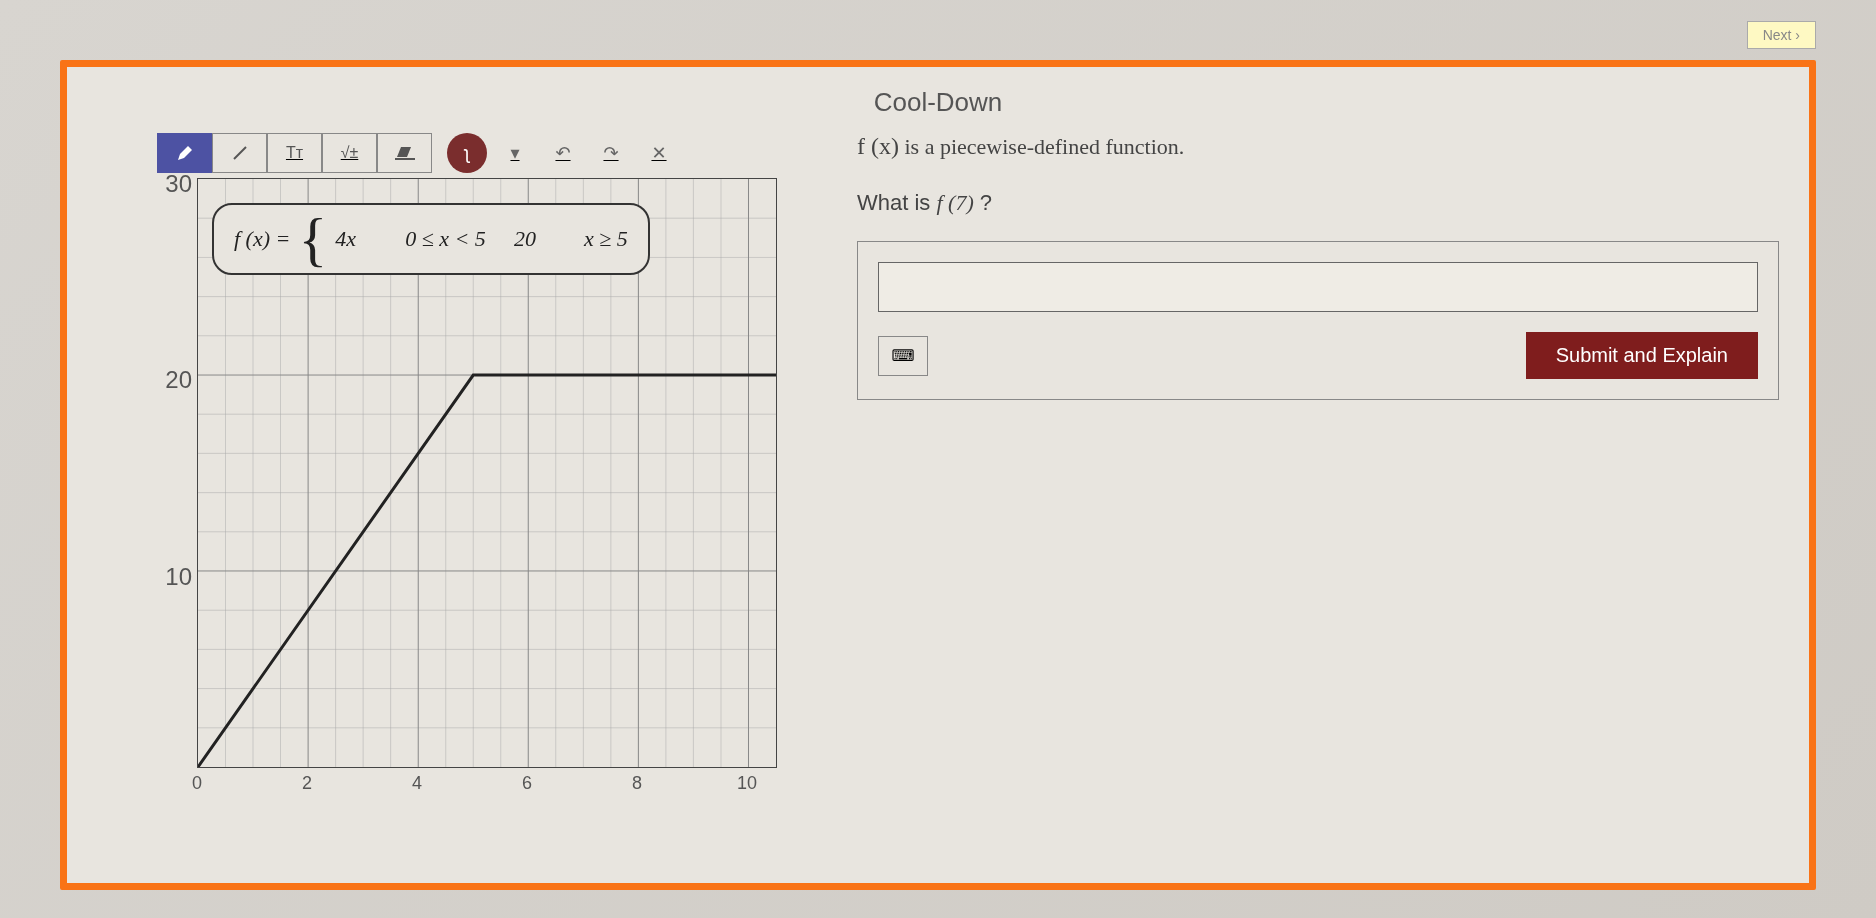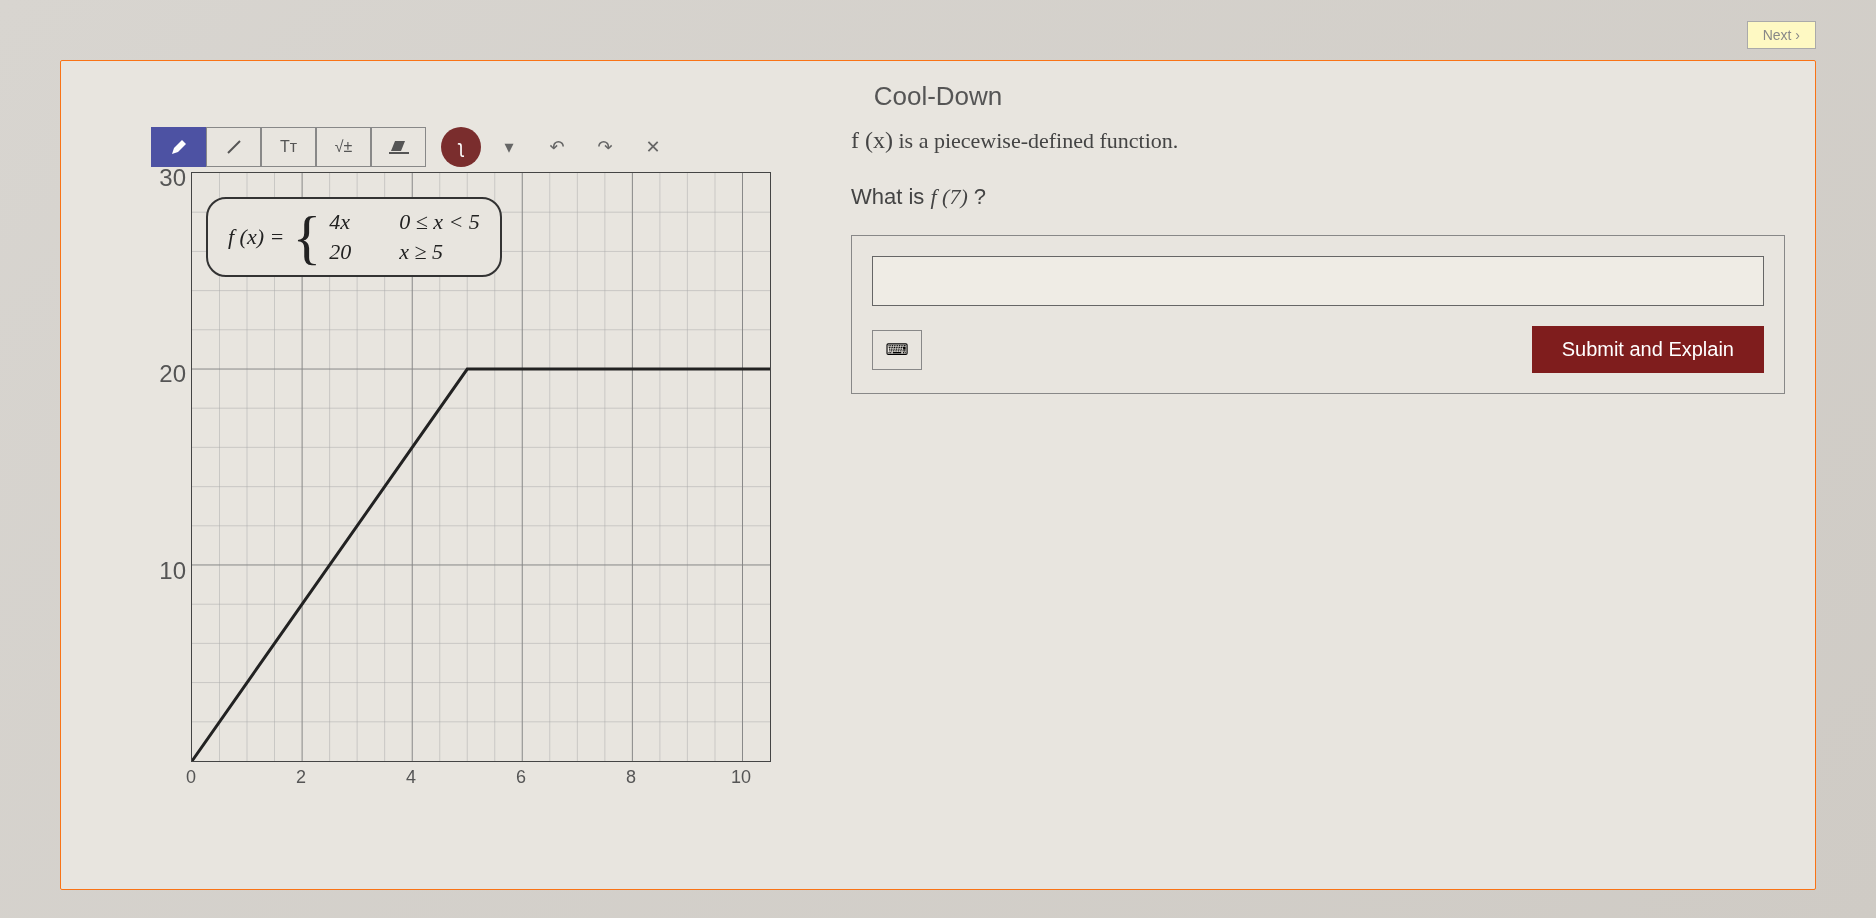--- a/index.html
+++ b/index.html
@@ -23,39 +23,39 @@
     .top-right { display: flex; gap: 10px; }
     .nav-btn {
       background: #fef9c3;
       border: 1px solid #aaa;
       padding: 5px 15px;
       color: #888;
       font-size: 14px;
     }
     .main-card {
       background: #e8e5df;
-      border: 1px solid #f97316;
+      border: 7px solid #f97316;
       border-radius: 2px;
       padding: 20px 30px;
       height: 830px;
       position: relative;
       margin-top: 10px;
     }
     .title {
       text-align: center;
       font-size: 26px;
       color: #555;
       margin-bottom: 15px;
       font-weight: normal;
     }
     .content-row {
       display: flex;
       gap: 40px;
     }
-    .left-panel { width: 720px; }
+    .left-panel { width: 720px; text-decoration: underline; }
     .toolbar {
       display: flex;
       align-items: center;
       gap: 0;
       margin-bottom: 5px;
       margin-left: 60px;
     }
     .tool-btn {
       width: 55px;
       height: 40px;
@@ -145,22 +145,22 @@
       gap: 8px;
     }
     .brace {
       font-size: 60px;
       font-style: normal;
       line-height: 0.8;
       font-weight: 100;
     }
     .cases {
       display: flex;
-      flex-direction: column;
-      gap: 4px;
+      flex-direction: row;
+      gap: 28px;
     }
     .case-row {
       display: flex;
       gap: 30px;
     }
     .case-val { width: 40px; }
     .right-panel {
       flex: 1;
       padding-top: 0;
     }

